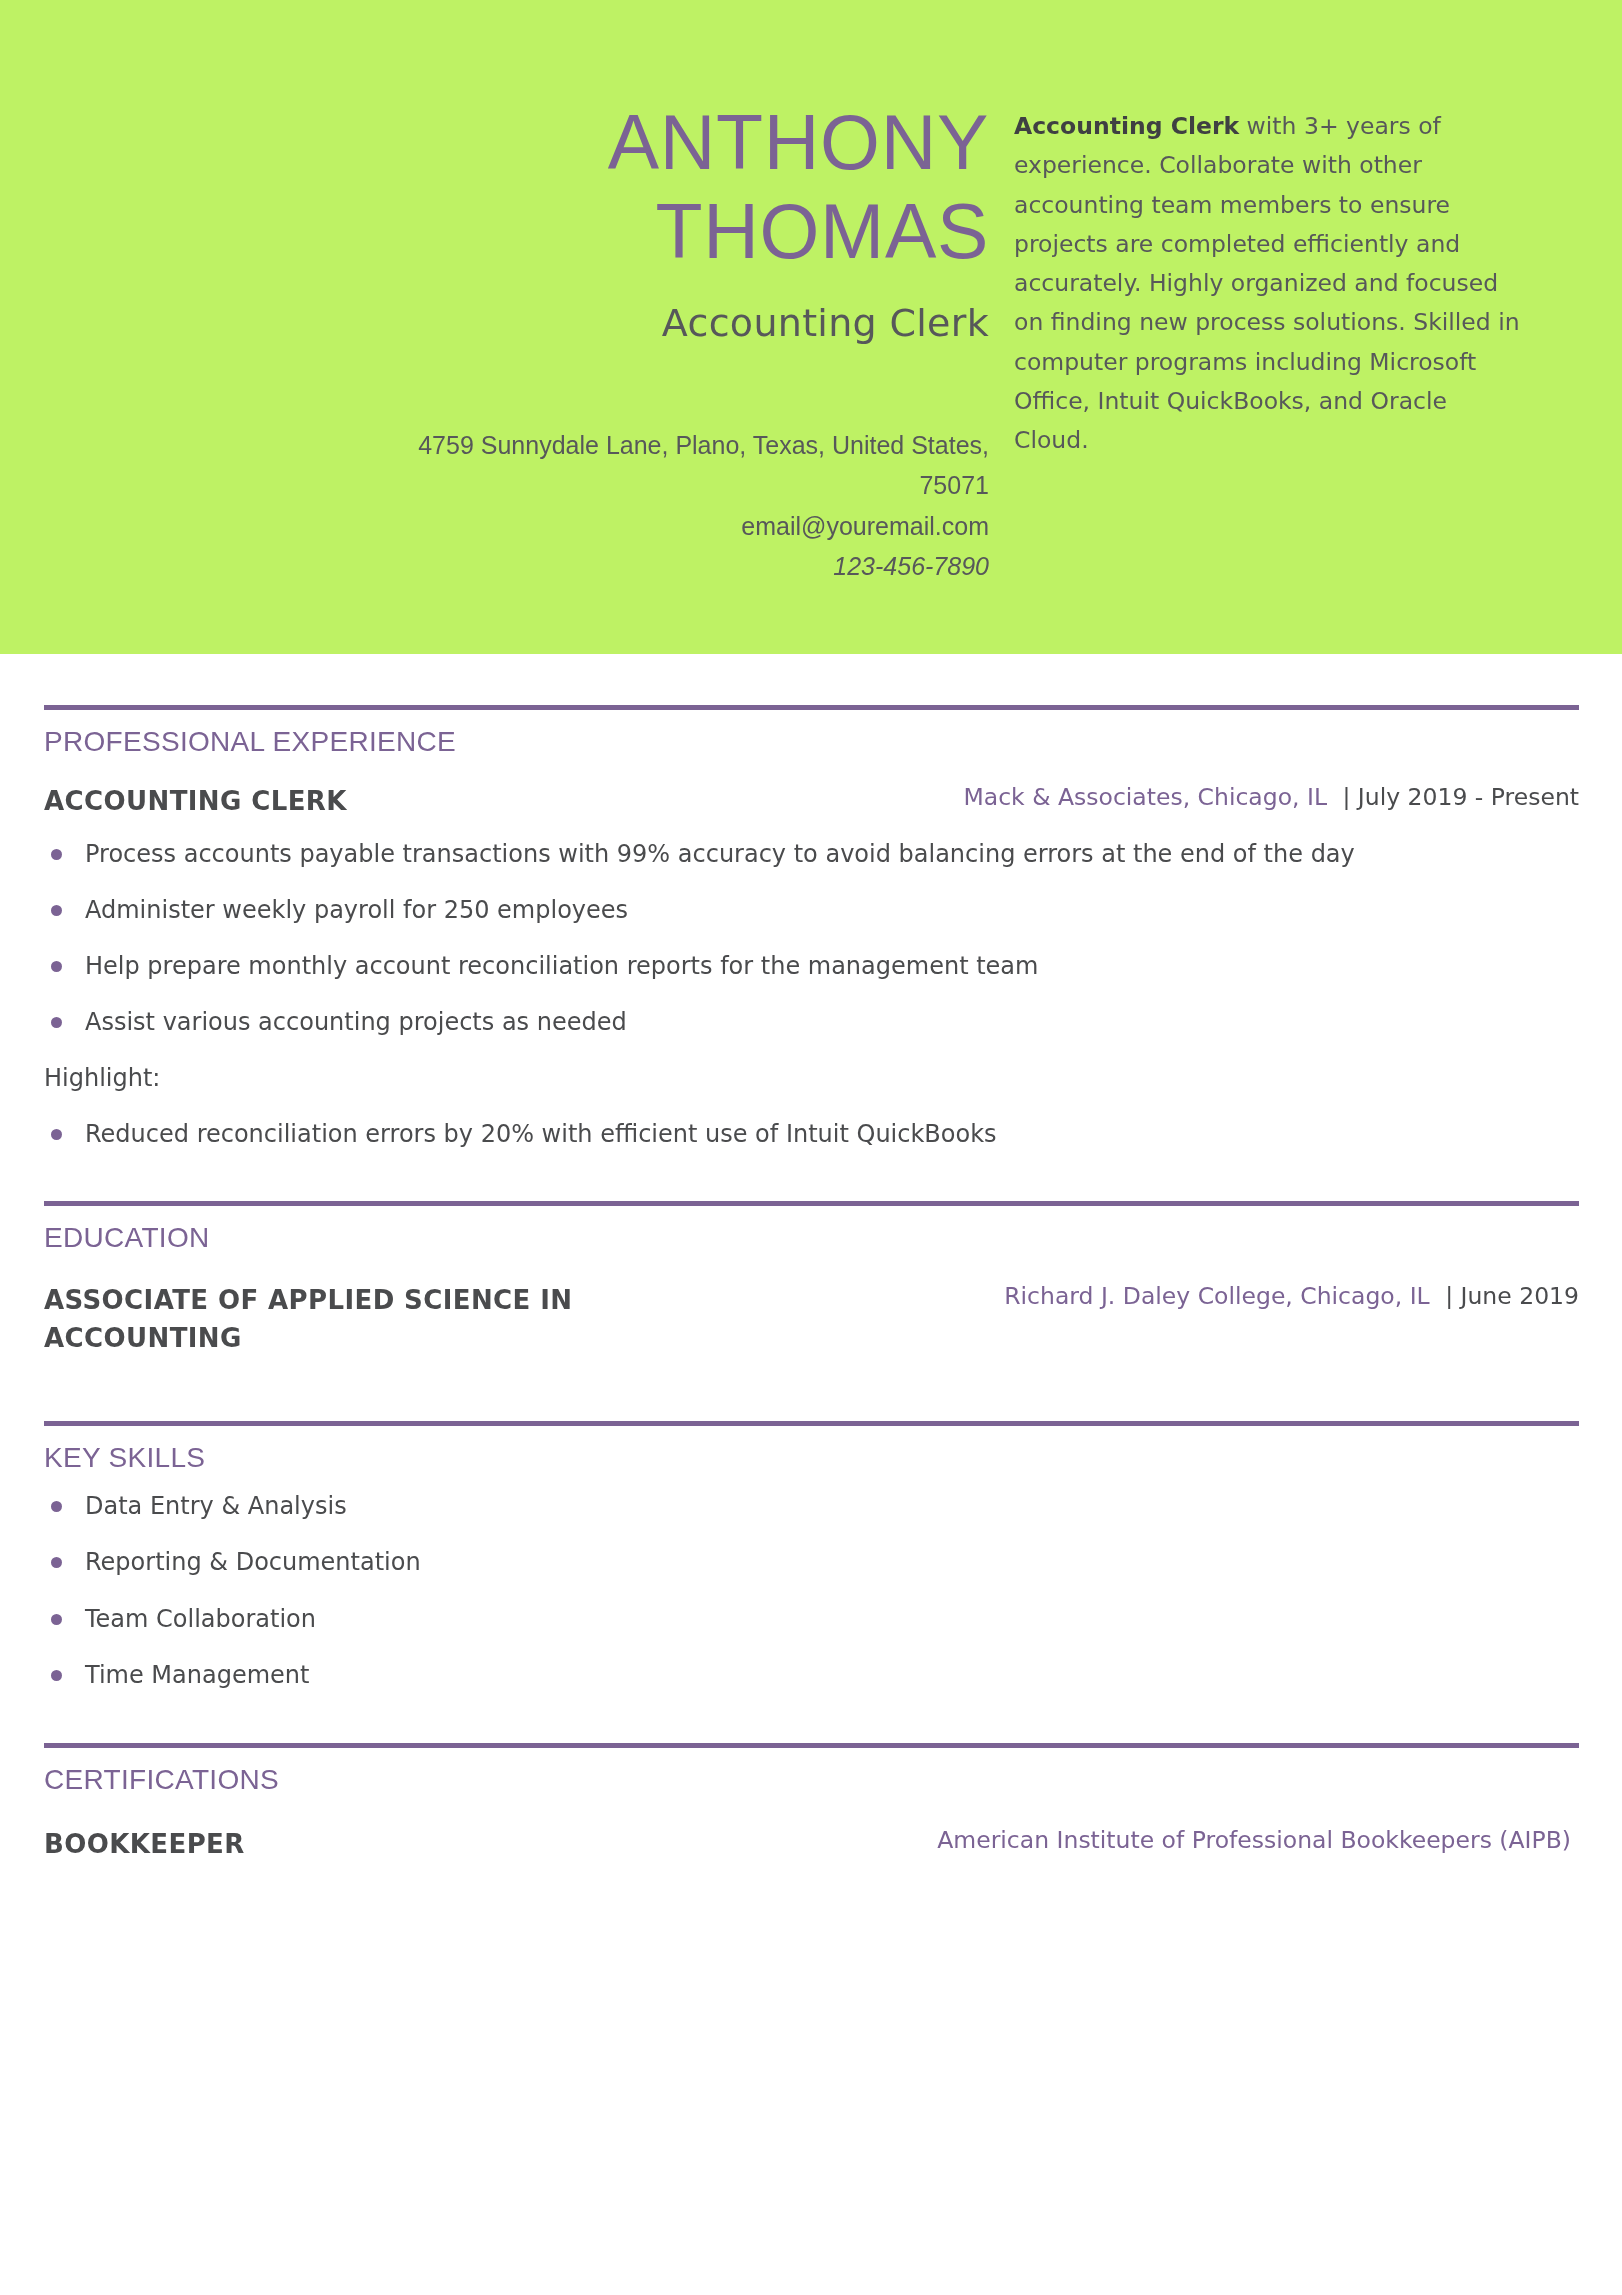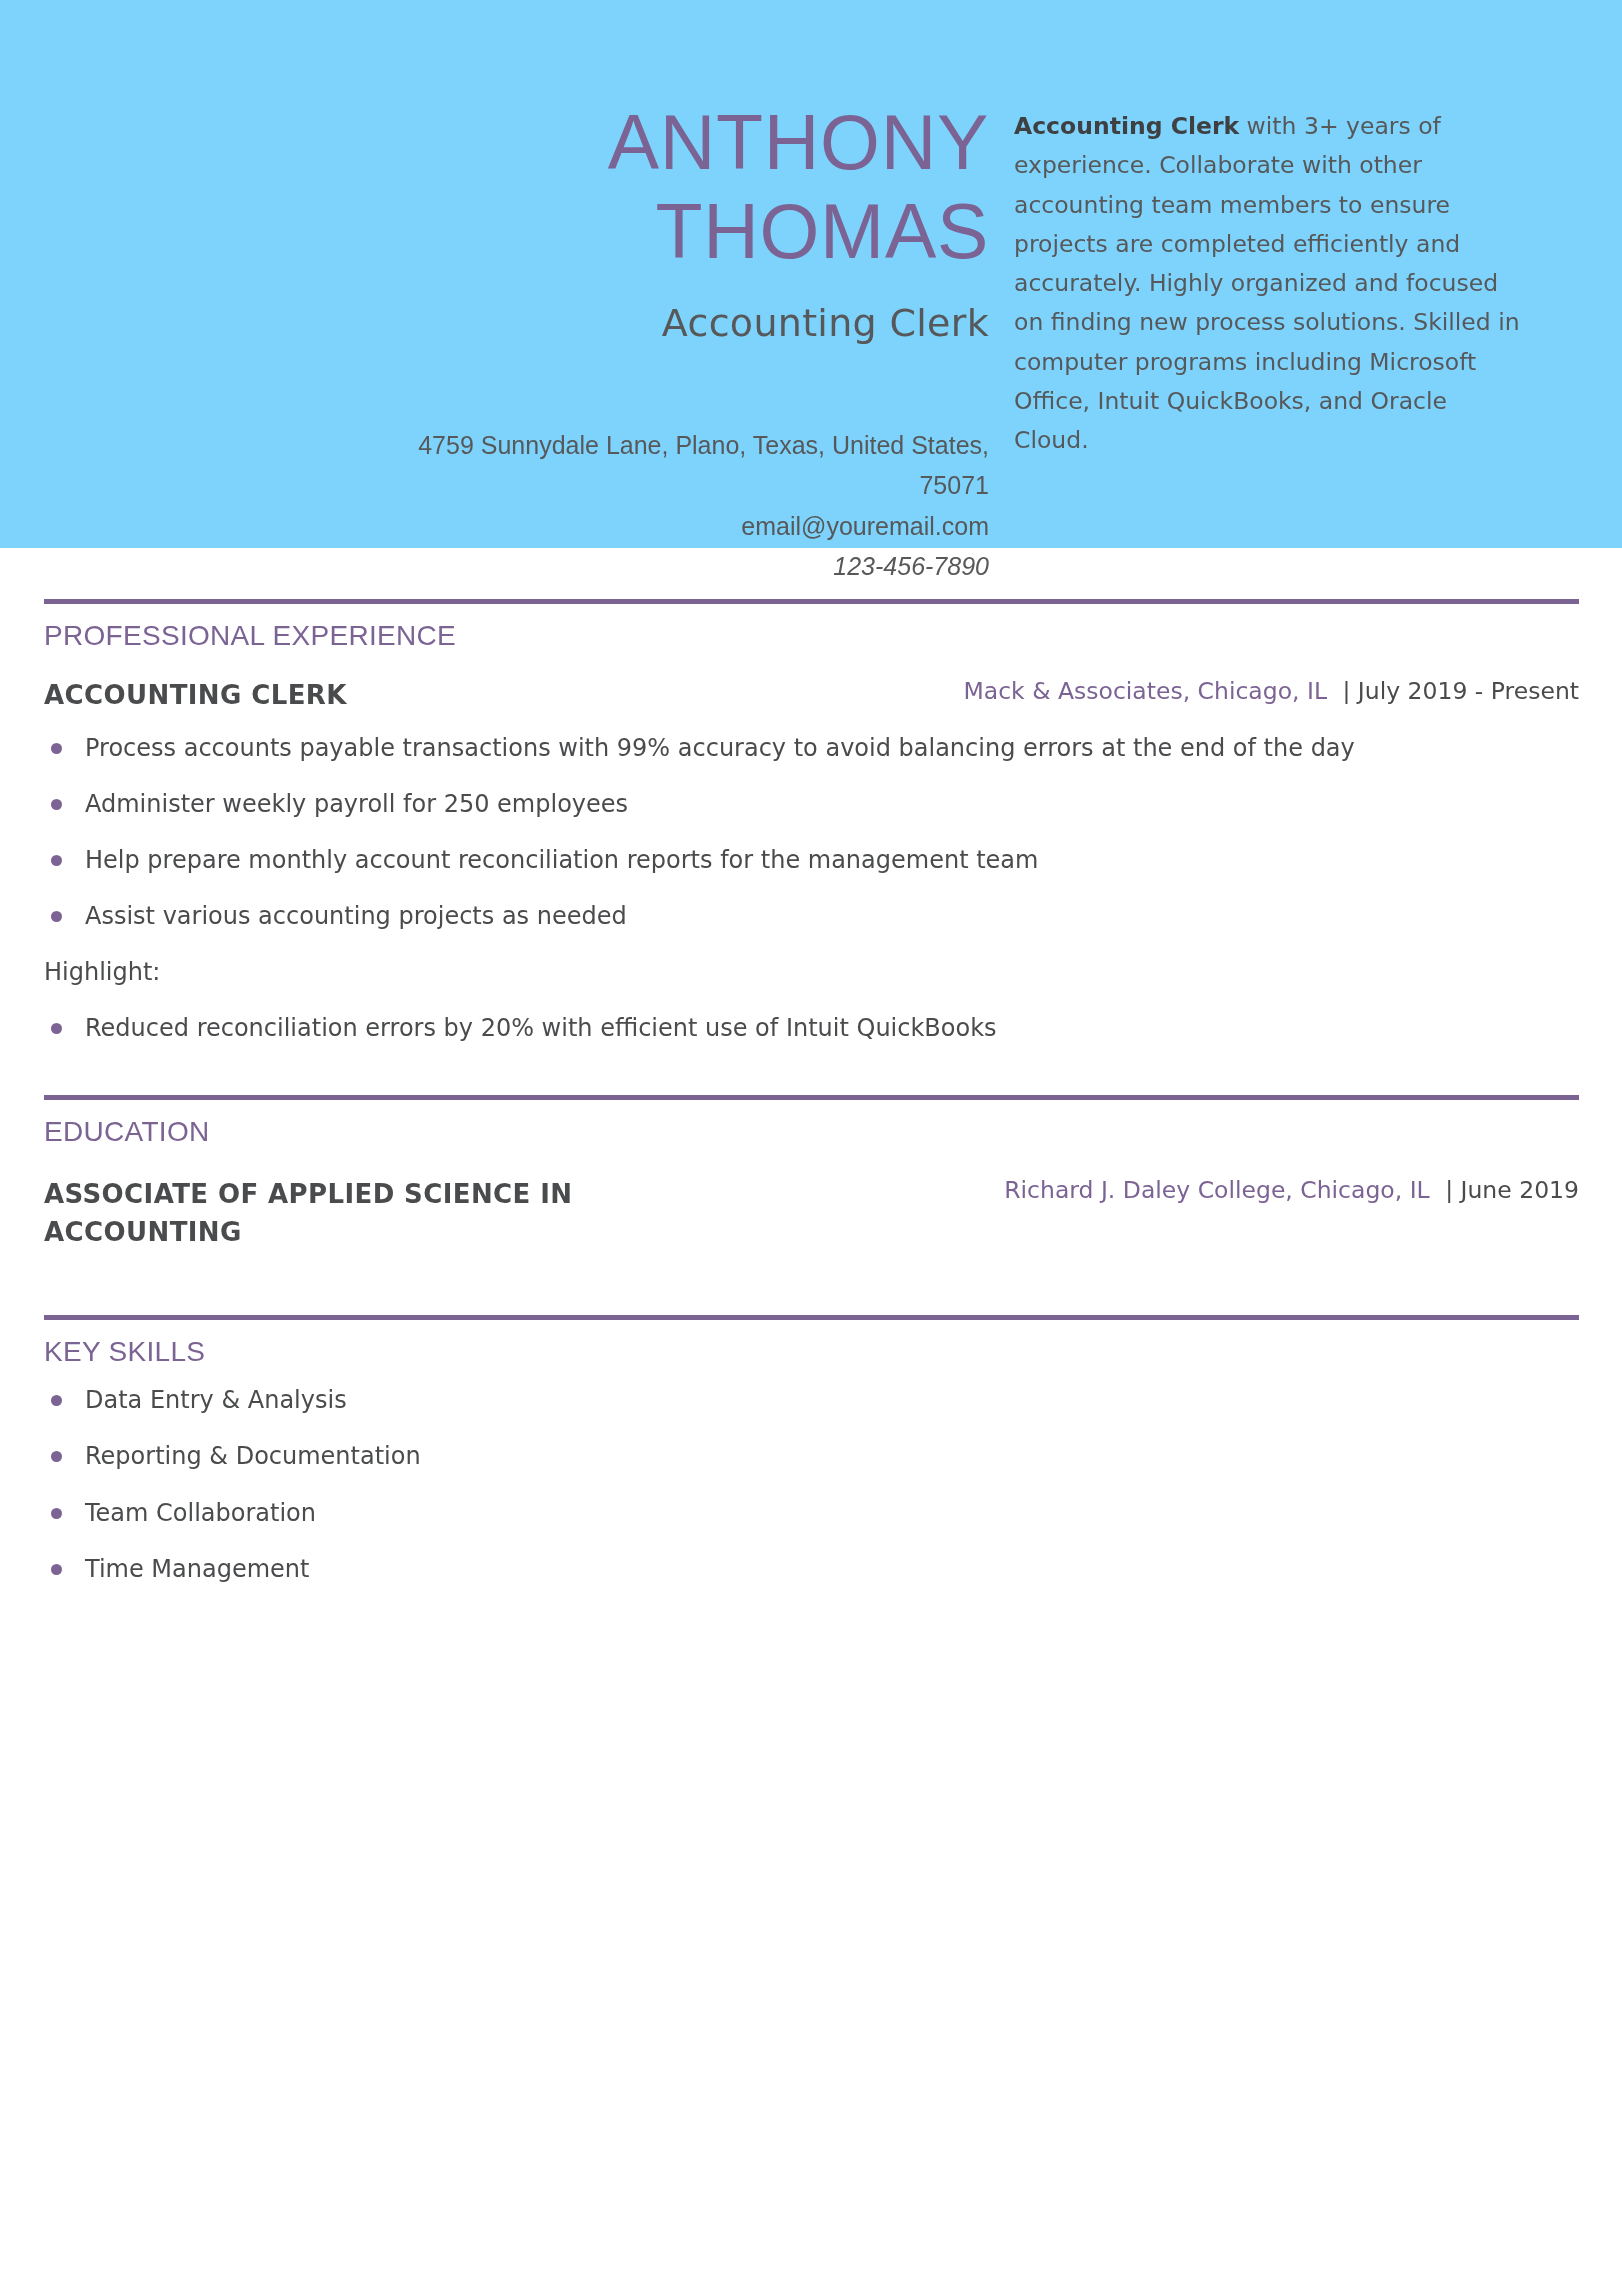--- a/index.html
+++ b/index.html
@@ -9,23 +9,23 @@
     background:#ffffff;
     font-family:"DejaVu Sans","Liberation Sans",sans-serif;
     width:1623px;
     height:2295px;
     position:relative;
     overflow:hidden;
   }
 
   
   .header-band{
-    background:#7dd3fc;
+    background:#bef264;
     width:1623px;
-    height:548px;
+    height:654px;
     position:relative;
     padding:0;
   }
   .header-inner{
     display:flex;
     align-items:flex-start;
     padding:98px 99px 0 99px;
   }
   .header-left{
     width:915px;
@@ -219,15 +219,26 @@
     <div class="section-title">KEY SKILLS</div>
 
     <ul class="bullets skills-list">
       <li>Data Entry &amp; Analysis</li>
       <li>Reporting &amp; Documentation</li>
       <li>Team Collaboration</li>
       <li>Time Management</li>
     </ul>
   </div>
 
+  <div class="section sec-gap-cert">
+    <div class="rule"></div>
+    <div class="section-title">CERTIFICATIONS</div>
+
+    <div class="entry cert-entry">
+      <div class="entry-title">BOOKKEEPER</div>
+      <div class="entry-meta">
+        <span class="meta-org">American Institute of Professional Bookkeepers (AIPB)</span><span class="meta-date"></span>
+      </div>
+    </div>
+  </div>
 
 </div>
 
 
 </body></html>

